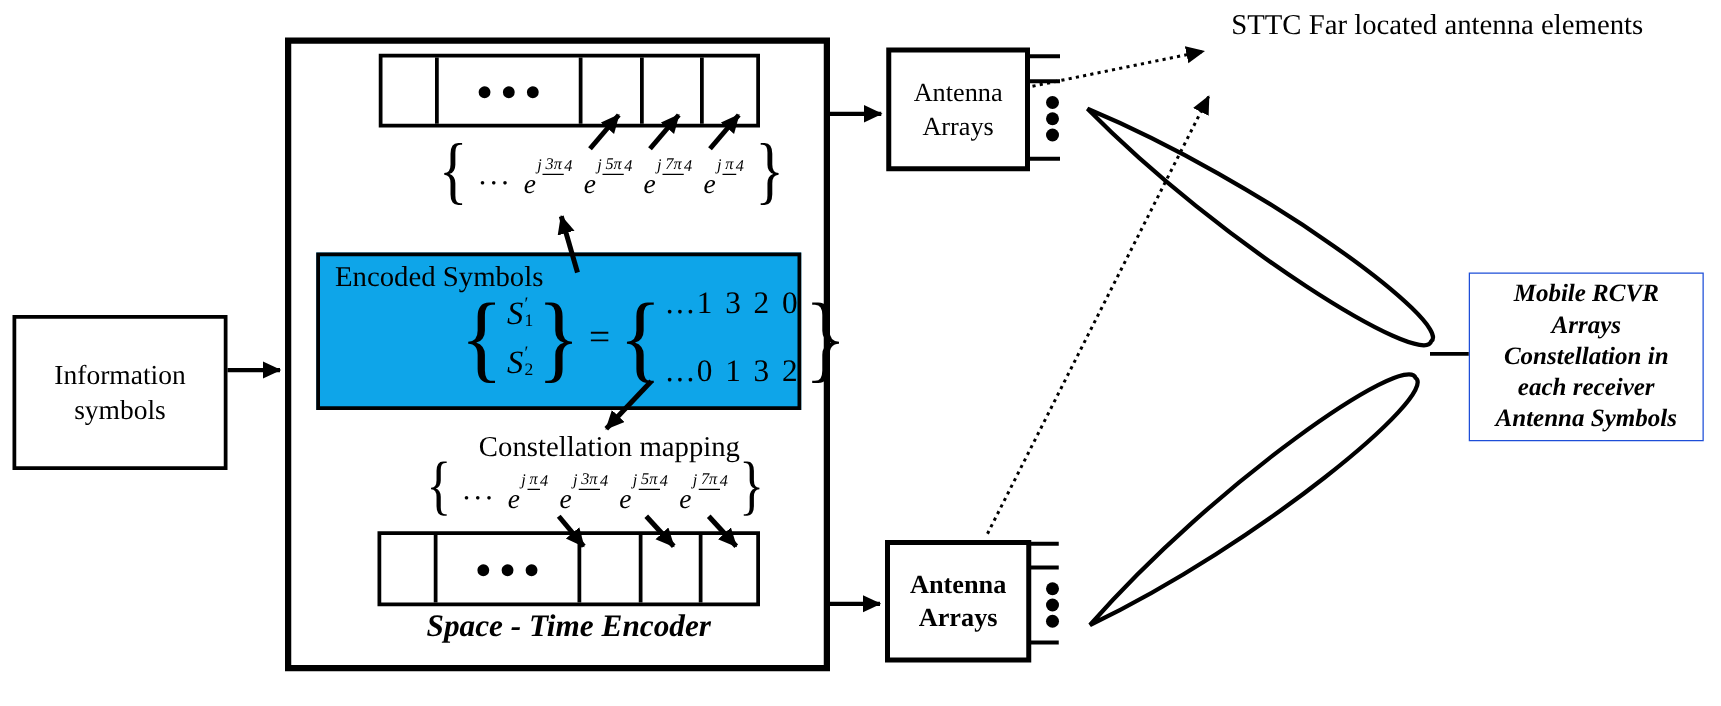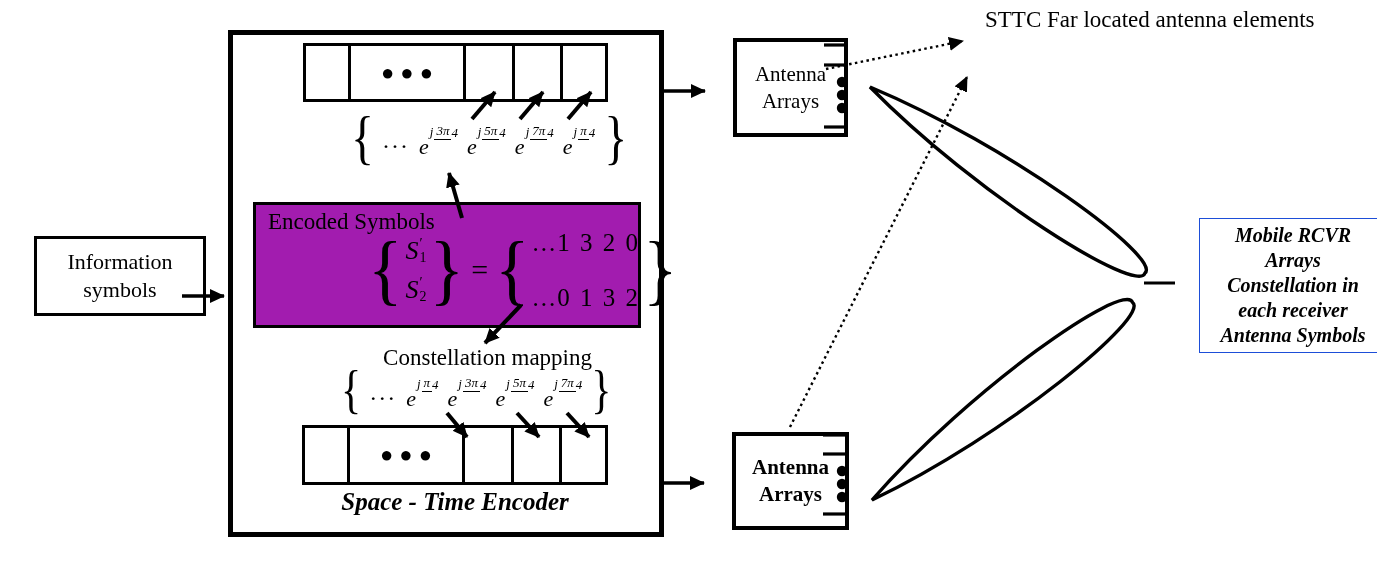--- a/index.html
+++ b/index.html
@@ -2,24 +2,24 @@
 <html><head>
 <meta charset="utf-8">
 <style>
   html,body{margin:0;padding:0;background:#fff;}
   .stage{position:relative;width:1377px;height:565px;background:#ffffff;
          font-family:"Liberation Serif",serif;color:#000;overflow:hidden;}
   .abs{position:absolute;box-sizing:border-box;}
 
   
   .box{border:3px solid #000;background:#fff;display:flex;flex-direction:column;
-       align-items:center;justify-content:center;text-align:center;margin-left:24px;}
-  .info-box{left:10px;top:236px;width:172px;height:80px;font-size:22px;line-height:28px;}
+       align-items:center;justify-content:center;text-align:center;}
+  .info-box{left:10px;top:252px;width:172px;height:124px;font-size:22px;line-height:28px;}
   .encoder-box{left:228px;top:30px;width:436px;height:507px;border:5px solid #000;background:transparent;}
-  .encoded-box{left:253px;top:202px;width:388px;height:126px;border:3px solid #000;background:#a21caf;}
+  .encoded-box{left:253px;top:202px;width:388px;height:126px;border:3px solid #000;background:#0ea5e9;}
   .encoded-title{left:12px;top:4px;font-size:23px;}
   .ant-box{width:115px;font-size:21px;line-height:27px;border:4px solid #000;}
   .ant-top{left:709px;top:38px;height:99px;}
   .ant-bot{left:708px;top:432px;width:117px;height:98px;font-weight:bold;}
   .mobile-box{left:1175px;top:218px;width:188px;height:135px;border:1px solid #1d4ed8;
               font-size:20px;line-height:25px;font-weight:bold;font-style:italic;}
   .sttc{left:985px;top:7px;font-size:23px;}
 
   
   .register{display:flex;border:3px solid #000;background:#fff;}

